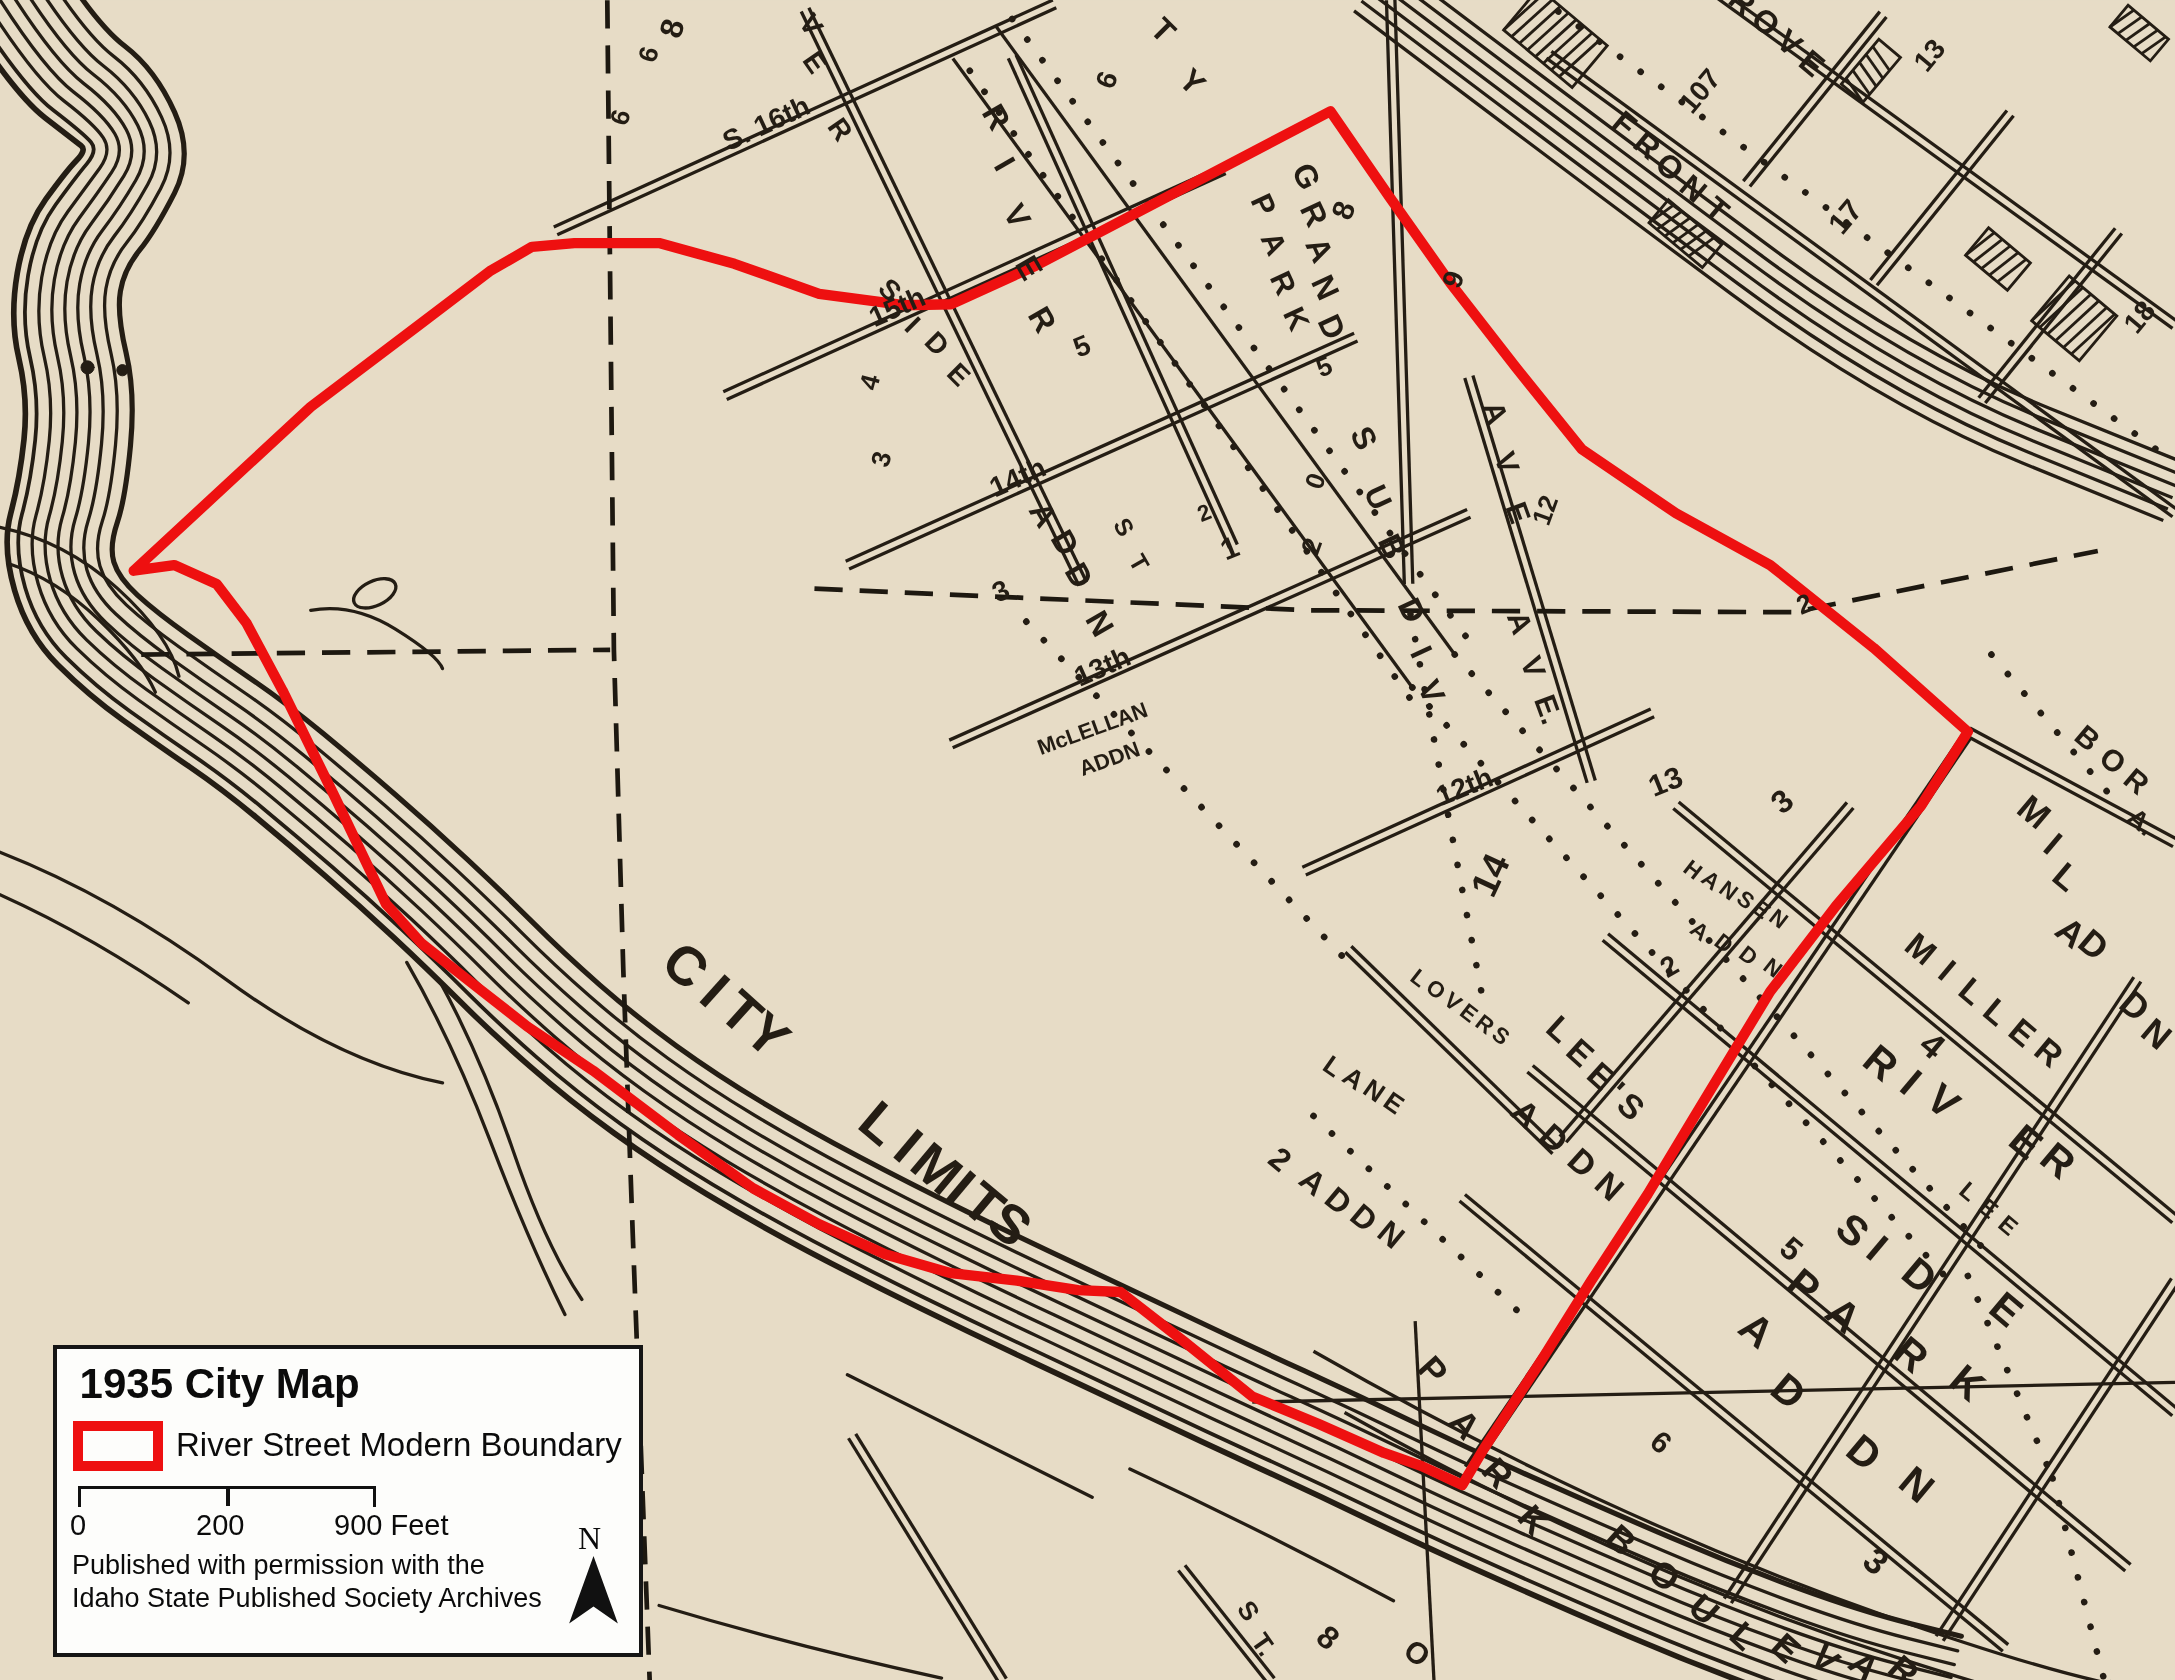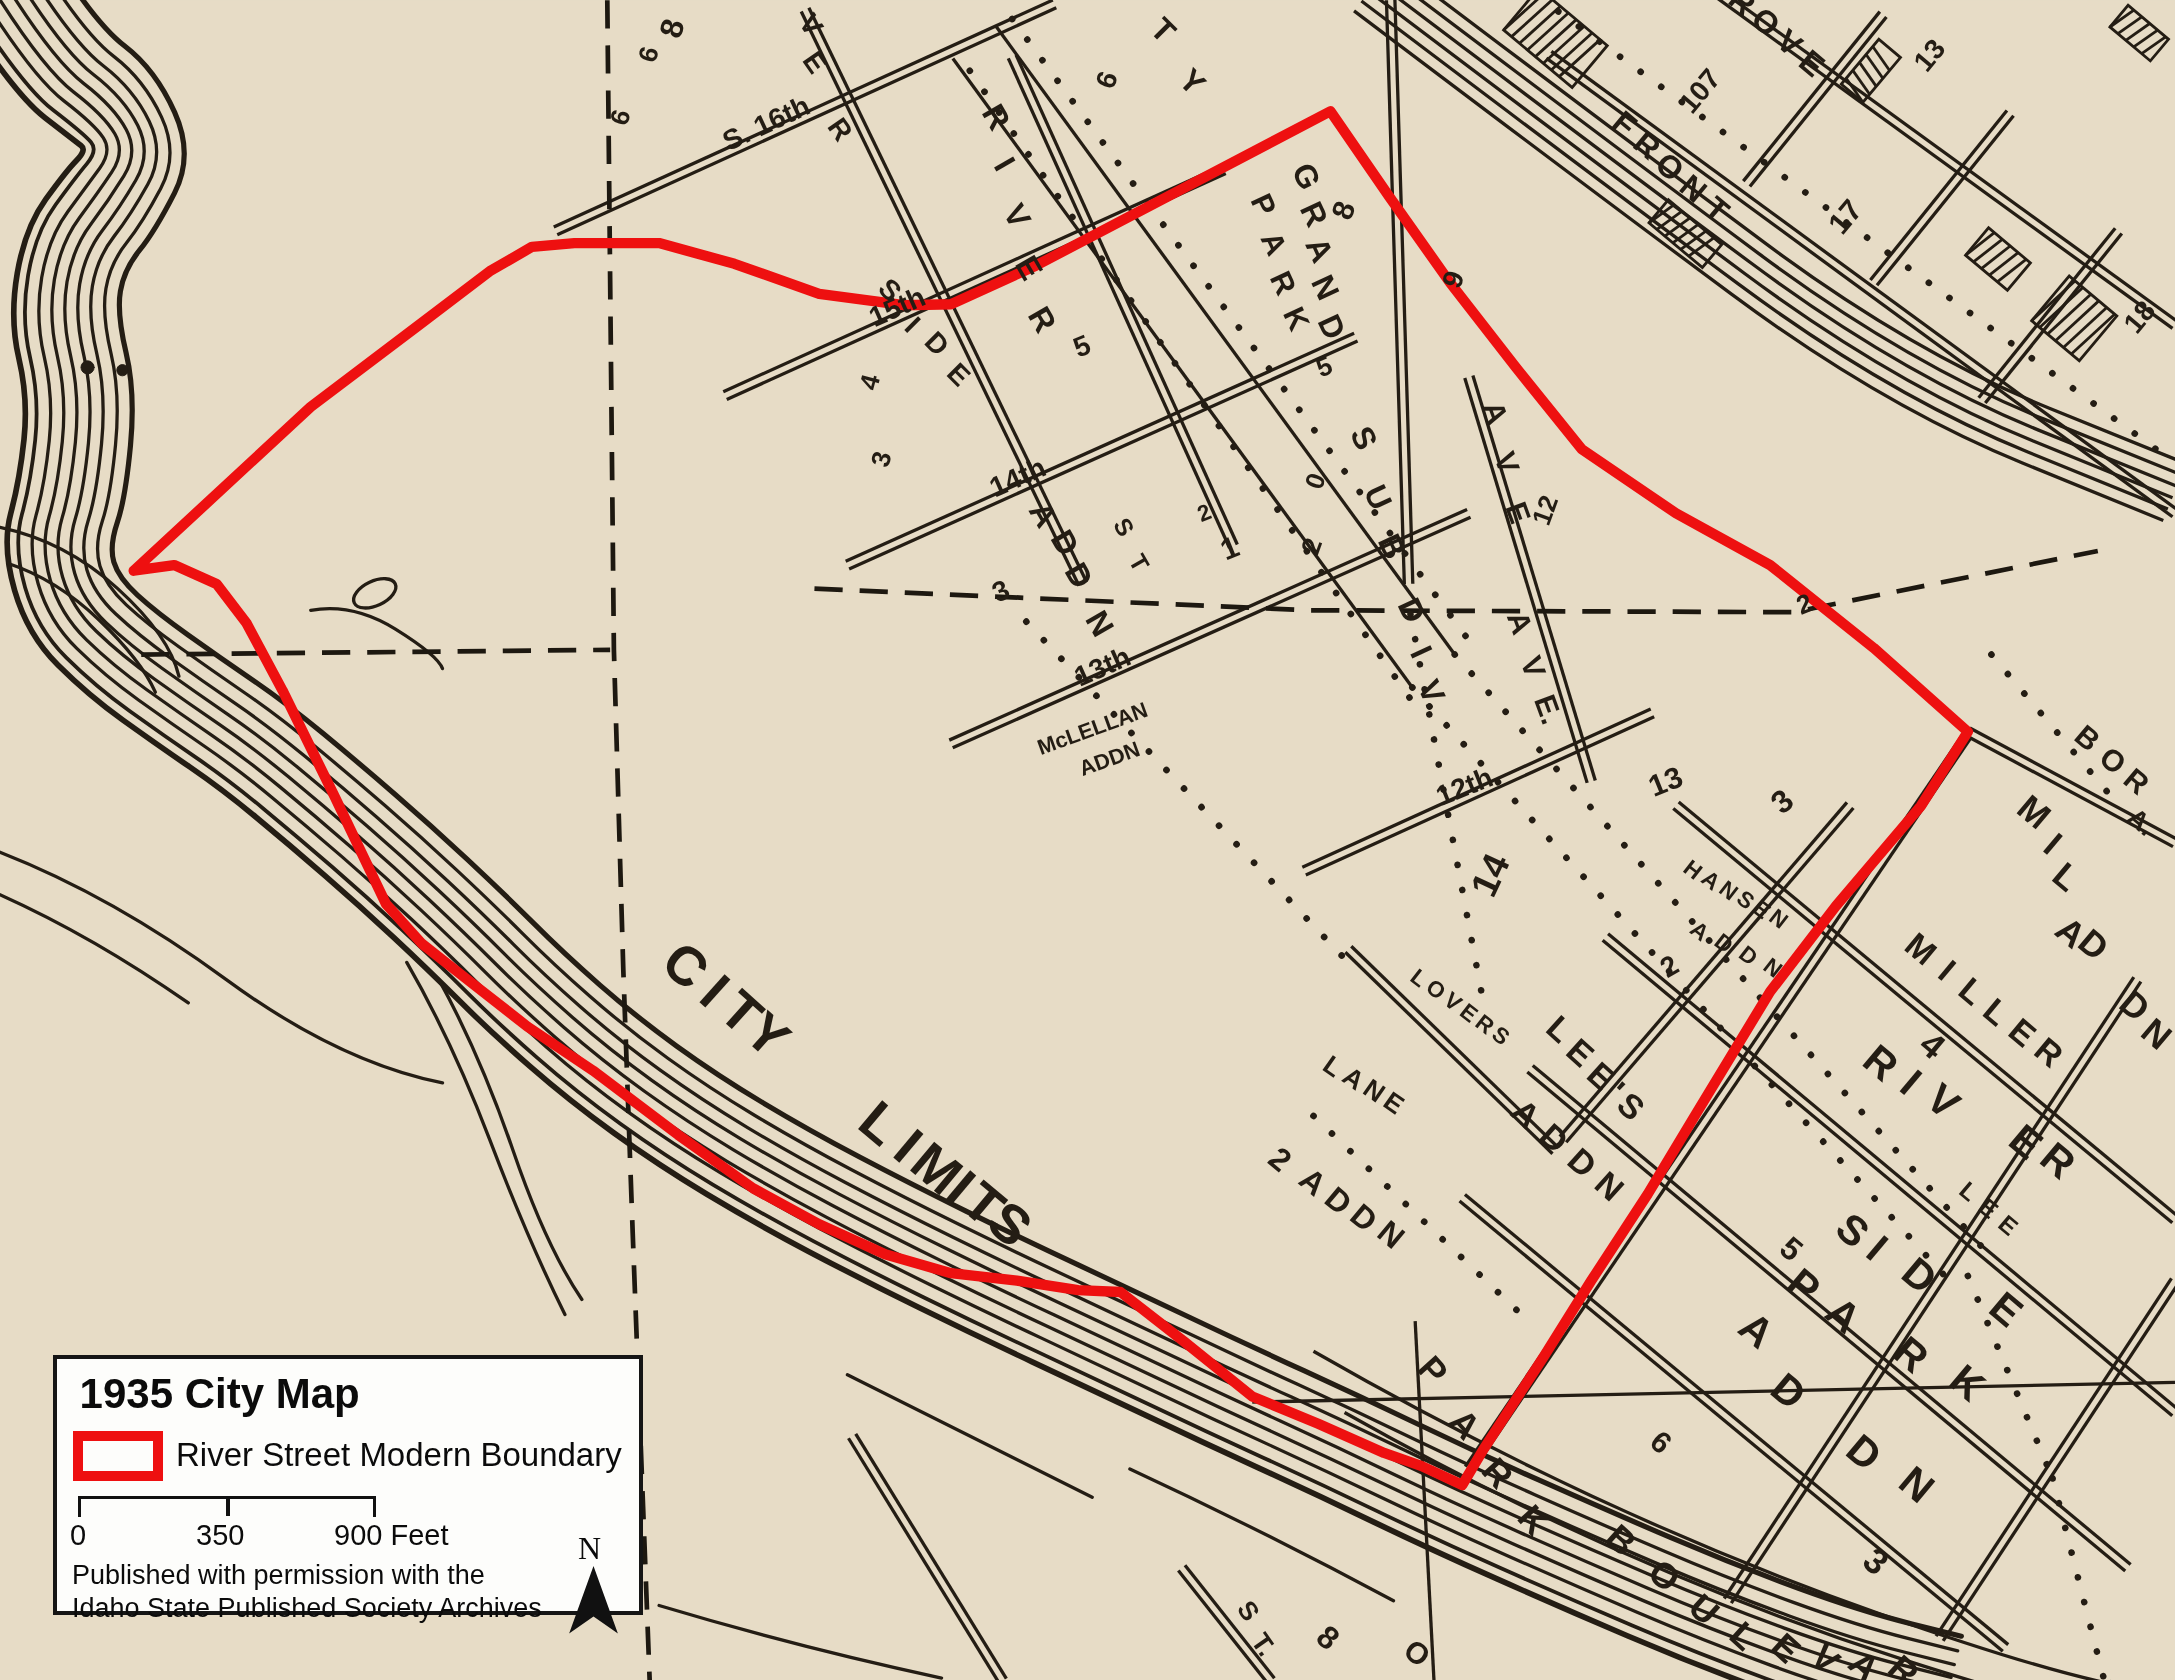--- a/index.html
+++ b/index.html
@@ -1,21 +1,21 @@
 <!DOCTYPE html>
 <html style="font-size:15px"><head>
 <meta charset="utf-8">
 <style>
   html,body{margin:0;padding:0;background:#d8cdb6;}
   .stage{position:relative;width:2175px;height:1681px;overflow:hidden;
          font-family:"Liberation Sans",sans-serif;background:#e7dcc6;}
   #mapsvg{position:absolute;left:0;top:0;}
   
-  .legend{position:absolute;left:53px;top:1345px;width:590px;height:260px;
-          background:#fdfdfb;border:4.7px solid #151515;box-sizing:border-box;margin-top:10px;}
+  .legend{position:absolute;left:53px;top:1345px;width:590px;height:312px;
+          background:#fdfdfb;border:4.7px solid #151515;box-sizing:border-box;}
   .lg-title{position:absolute;left:22.6px;top:11.3px;font-size:42px;font-weight:bold;color:#0b0b0b;}
   .lg-sym{position:absolute;left:16px;top:72px;width:70px;height:30px;border:10.4px solid #ee1010;}
   .lg-symlabel{position:absolute;left:119px;top:77px;font-size:33px;color:#0b0b0b;}
   .sb{position:absolute;left:21px;top:137px;width:298px;height:21px;
       border-top:3.8px solid #111;border-left:3.8px solid #111;border-right:3.8px solid #111;box-sizing:border-box;}
   .sb-mid{position:absolute;left:145px;top:0;width:3.8px;height:17px;background:#111;}
   .sb-lab{position:absolute;top:160px;font-size:29px;color:#0b0b0b;}
   .sb-0{left:13px;} .sb-250{left:139px;} .sb-500{left:277px;}
   .lg-attr{position:absolute;left:15px;top:200px;font-size:27px;line-height:33px;color:#0b0b0b;}
   .lg-n{position:absolute;left:521px;top:171px;font-size:32px;font-family:"Liberation Serif",serif;color:#0b0b0b;}
@@ -382,21 +382,21 @@
   </svg>
 
   <div class="legend">
     <div class="lg-title">1935 City Map</div>
     <div class="lg-sym"></div>
     <div class="lg-symlabel">River Street Modern Boundary</div>
     <div class="sb">
         <div class="sb-mid"></div>
       </div>
     <div class="sb-lab sb-0">0</div>
-    <div class="sb-lab sb-250">350</div>
+    <div class="sb-lab sb-250">200</div>
     <div class="sb-lab sb-500">900 Feet</div>
     <div class="lg-attr">
       <div>Published with permission with the</div>
       <div>Idaho State Published Society Archives</div>
     </div>
     <div class="lg-n">N</div>
     <svg class="lg-arrow" width="75" height="79" viewBox="0 0 80 84">
       <path d="M40 4 L14 76 L40 58 L66 76 Z" fill="#111"></path>
     </svg>
   </div>

